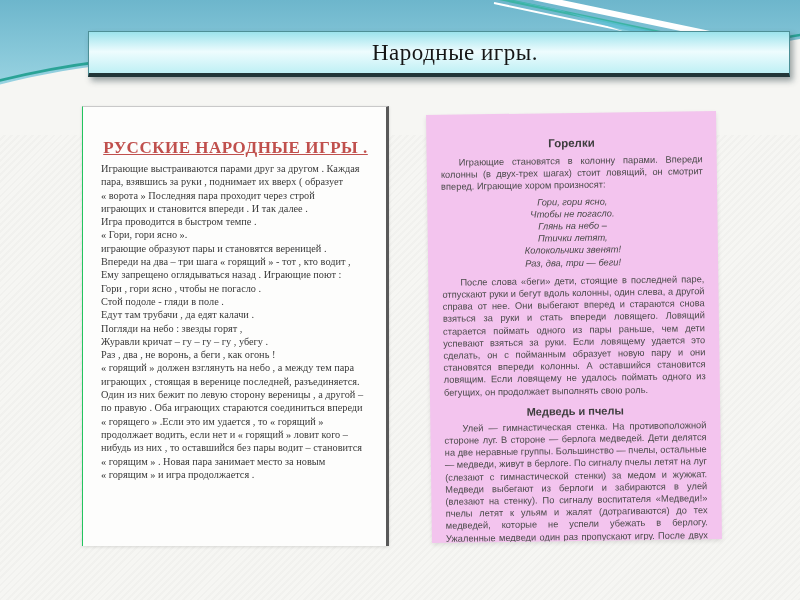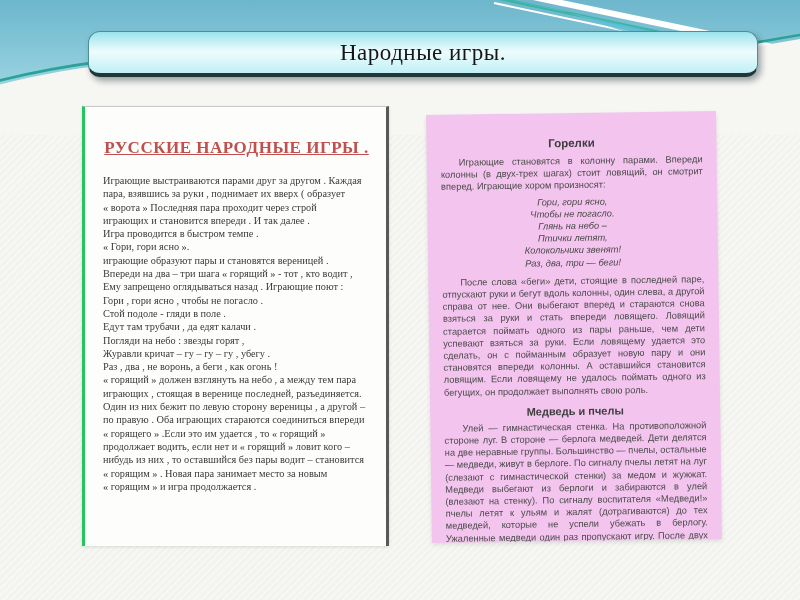--- a/index.html
+++ b/index.html
@@ -13,54 +13,54 @@
     position:absolute;inset:0;
     background:
       repeating-linear-gradient(-45deg, rgba(0,0,0,0.018) 0 2px, rgba(255,255,255,0) 2px 5px),
       #f6f6f3;
   }
   .header-svg{position:absolute;top:0;left:0;z-index:1;}
   .title-bar{
     position:absolute;left:88px;top:31px;width:668px;height:41px;z-index:3;
     border:1px solid #4d8f96;
     border-bottom:4px solid #223638;
-    border-radius:12px;
+    border-radius:0;
     background:linear-gradient(180deg,#9ce3ec 0%,#eefcfe 48%,#bff0f5 100%);
     box-shadow:3px 4px 6px rgba(40,60,65,0.45);
-    display:flex;align-items:center;justify-content:center;
+    display:flex;align-items:center;justify-content:center;padding-left:32px;
   }
   .title-bar .title-text{
     font-family:"Liberation Serif", serif;
     font-size:23px;color:#161616;letter-spacing:0.5px;
   }
   
   .page-left{
     position:absolute;left:82px;top:106px;width:307px;height:440px;z-index:2;
     background:#fdfdfc;
     border-top:1px solid #c9c9c9;
-    border-left:3px solid #22c55e;
+    border-left:1px solid #22c55e;
     border-right:3px solid #595959;
     box-shadow:0 1px 3px rgba(0,0,0,0.12);
     padding:0 16px 0 18px;box-sizing:border-box;
     overflow:hidden;
   }
   .page-left .doc-title{
     margin-top:30px;text-align:center;
     font-family:"Liberation Serif", serif;
     font-weight:bold;font-size:17px;line-height:21px;
     color:#c0504d;text-decoration:underline;letter-spacing:0.5px;
   }
   .page-left .doc-subtitle{
     margin-top:22px;text-align:center;
     font-family:"Liberation Serif", serif;
     font-weight:bold;font-size:11px;
     color:#c0504d;text-decoration:underline;
   }
   .page-left .doc-body{
-    margin-top:16px;
+    margin-top:4px;
     font-family:"Liberation Serif", serif;
     font-size:10.3px;line-height:13.3px;color:#3a3a3a;
     white-space:pre-line;
   }
   
   .page-right{
     position:absolute;left:429px;top:113px;width:290px;height:428px;z-index:2;
     background:#f3c4ee;
     transform:rotate(-0.8deg);
     box-shadow:0 2px 4px rgba(0,0,0,0.10);

